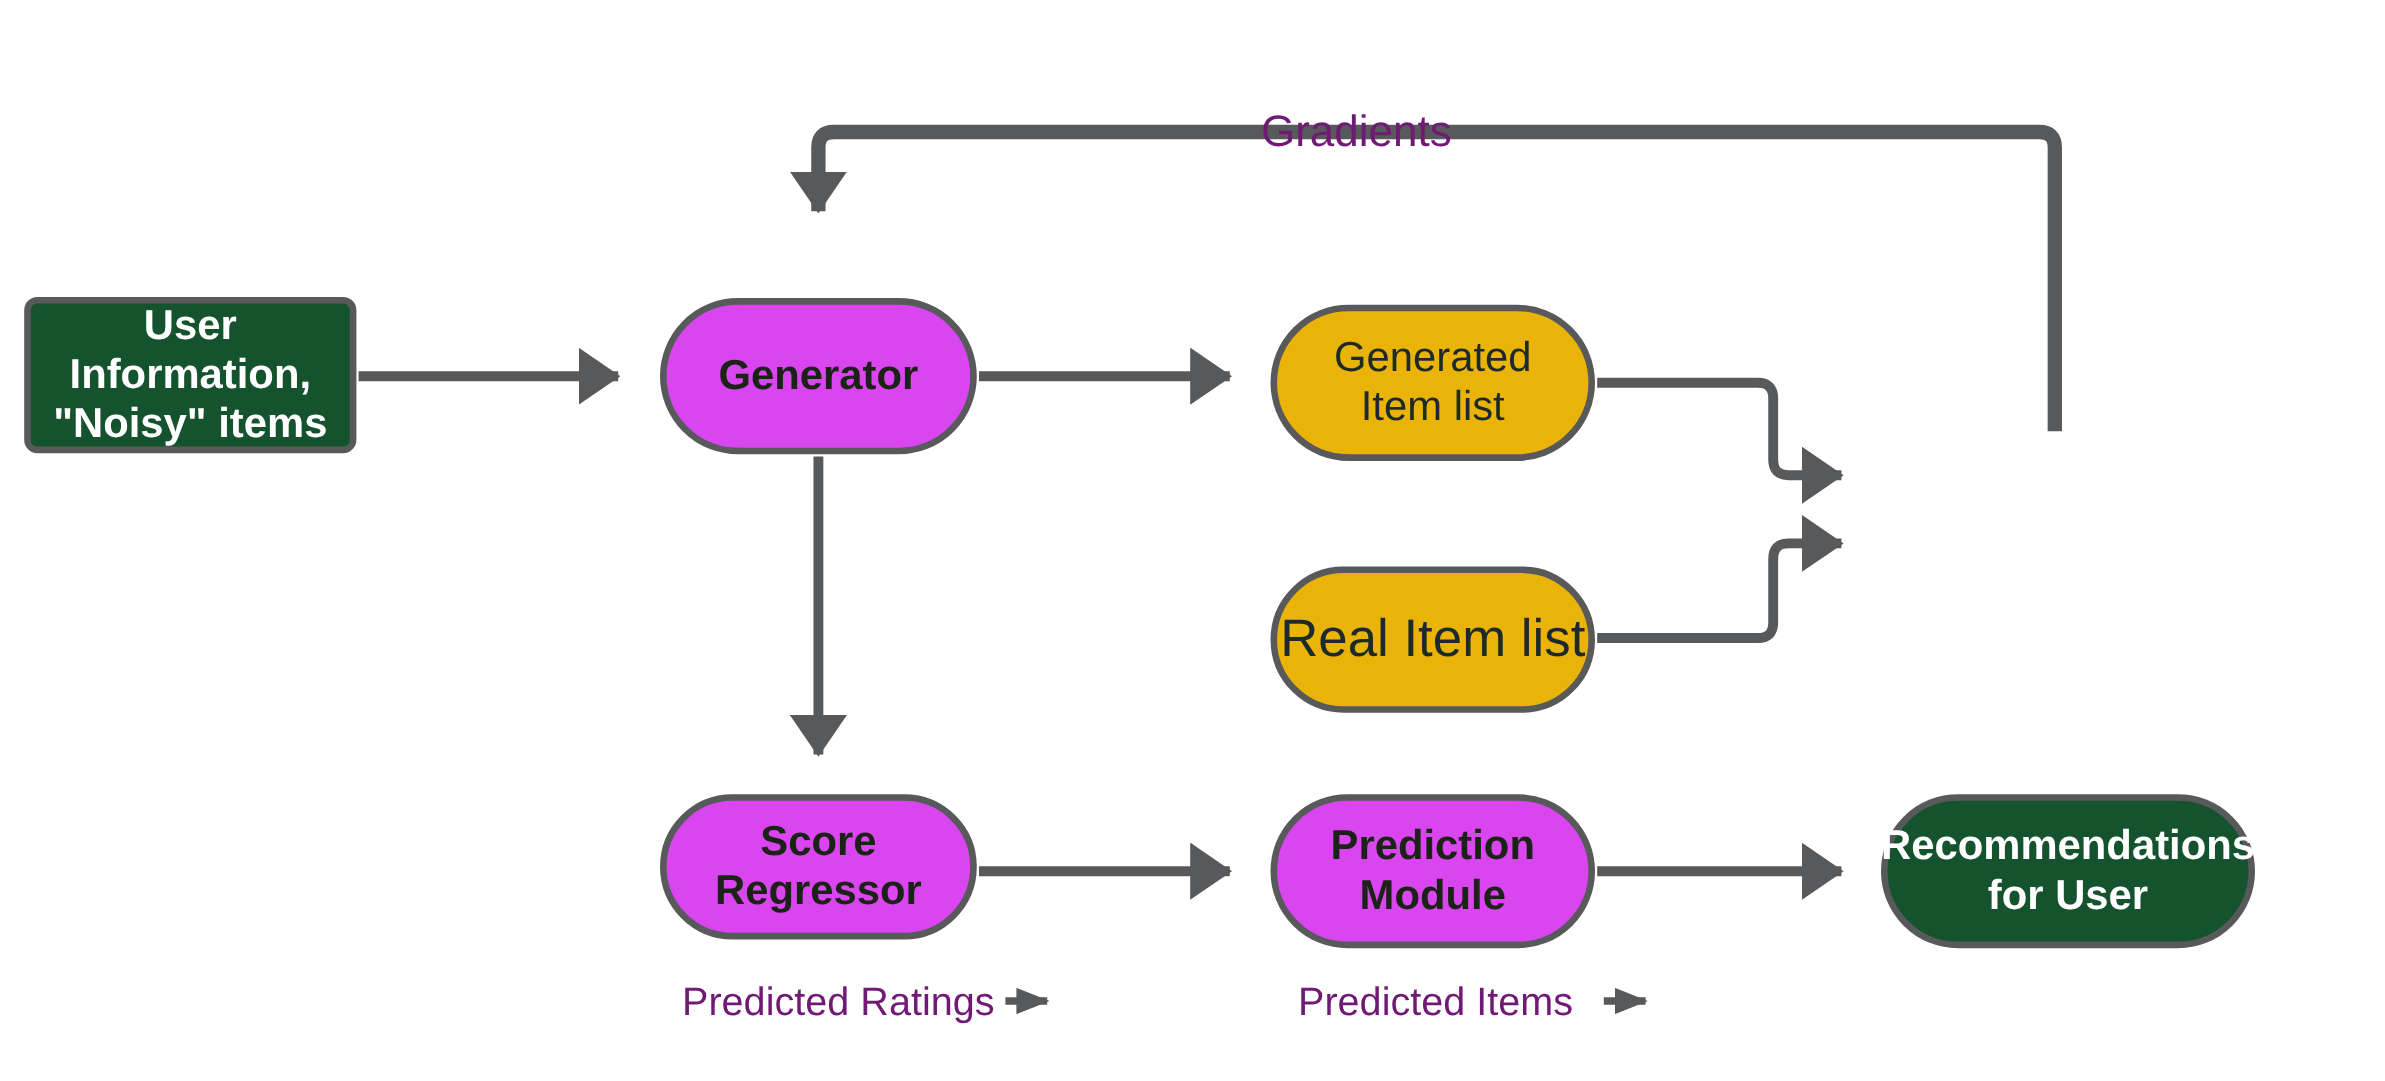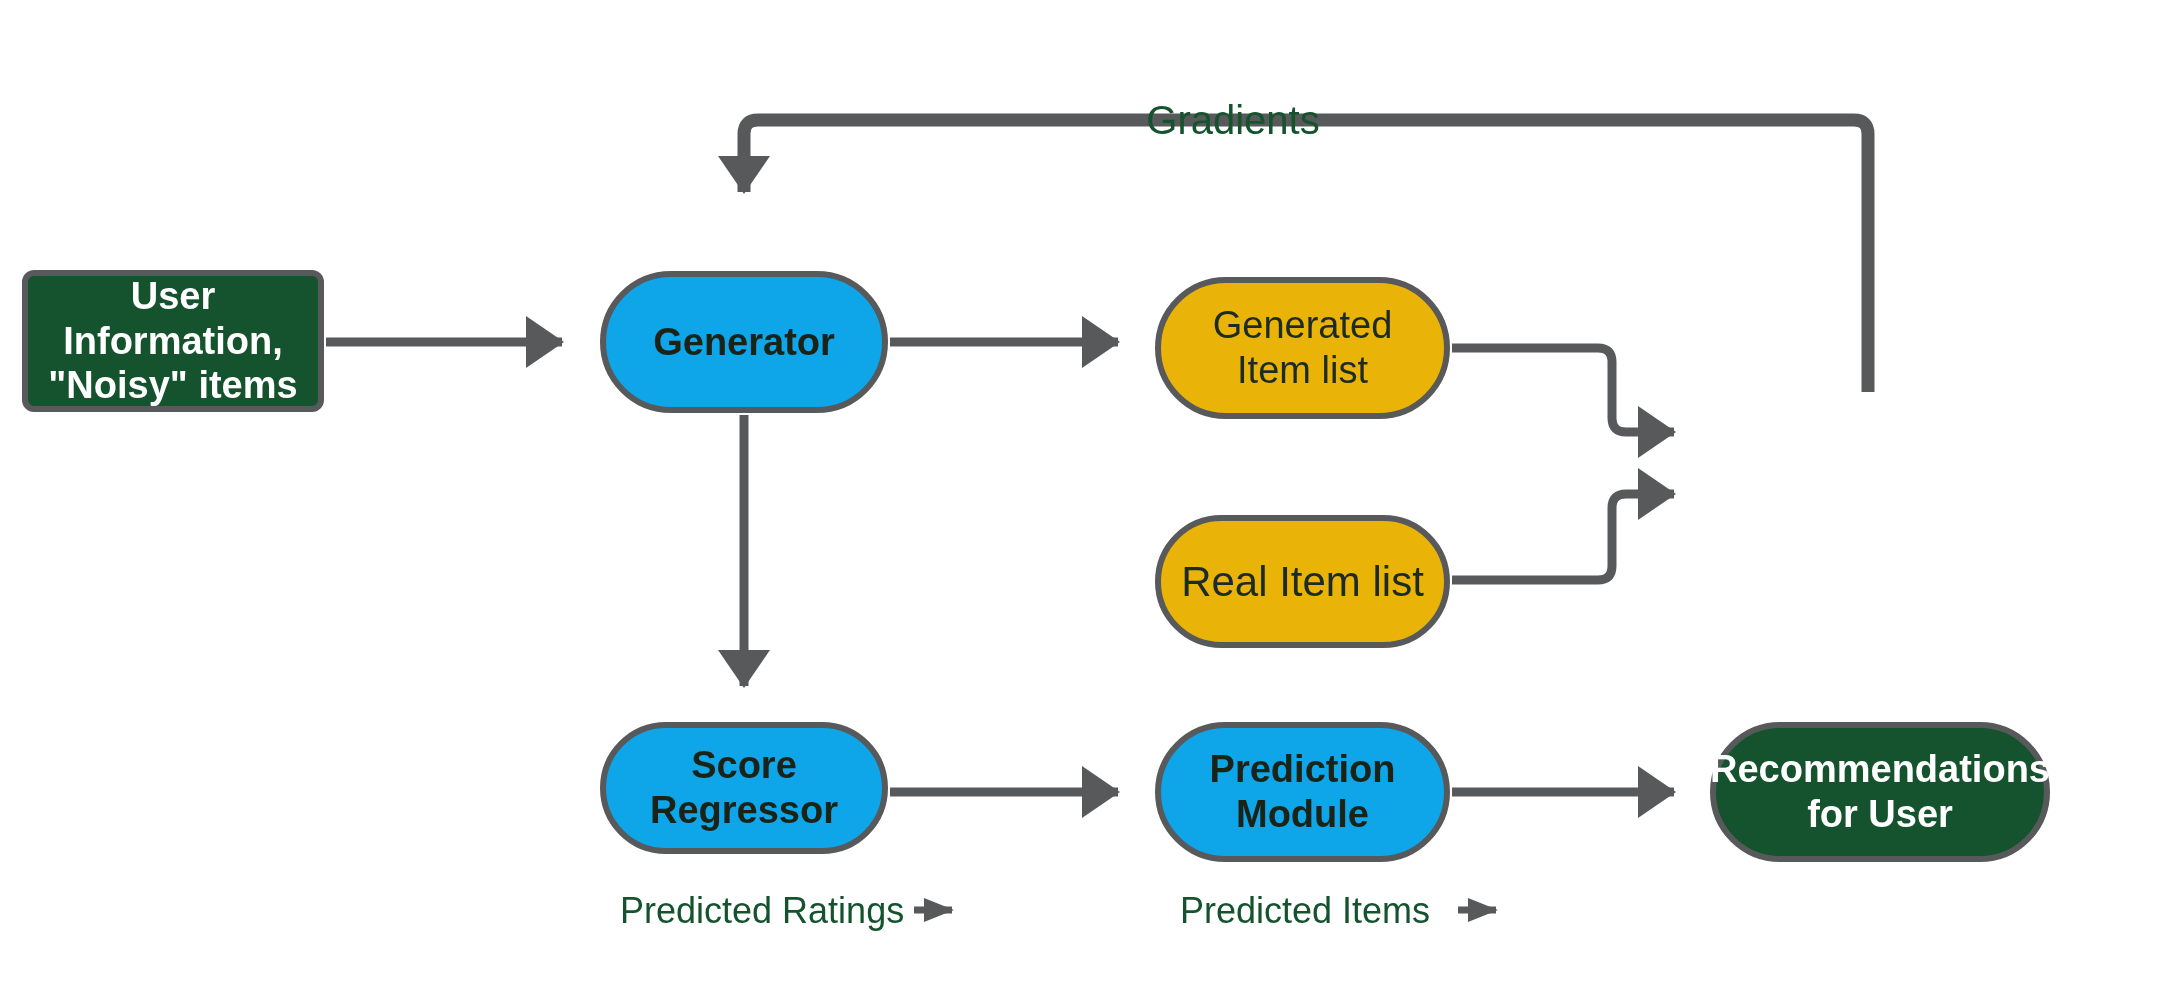--- a/index.html
+++ b/index.html
@@ -31,40 +31,40 @@
     display: flex;
     align-items: center;
     justify-content: center;
     text-align: center;
     border: 6px solid #58595b;
     line-height: 1.18;
     white-space: pre-line;
     z-index: 2;
   }
   .node.green {
-    background: #0ea5e9;
+    background: #d946ef;
     color: #1b2316;
     font-weight: bold;
   }
   .node.teal {
     background: #eab308;
     color: #1d2b28;
     font-weight: normal;
   }
   .node.red {
     background: #14532d;
     color: #ffffff;
     font-weight: bold;
   }
   .node.pill  { border-radius: 76px; }
   .node.rect  { border-radius: 12px; }
 
   .edge-label {
     position: absolute;
-    color: #14532d;
+    color: #701a75;
     font-weight: normal;
     white-space: nowrap;
     z-index: 3;
   }
 </style>
 </head>
 <body>
 
 <div id="canvas">
 
@@ -111,21 +111,21 @@
 
   <div class="node pill green" style="left:600px; top:271px; width:288px; height:142px; font-size:38px;">
     <span>Generator</span>
   </div>
 
   <div class="node pill teal" style="left:1155px; top:277px; width:295px; height:142px; font-size:38px;">
     <span>Generated
 Item list</span>
   </div>
 
-  <div class="node pill teal" style="left:1155px; top:515px; width:295px; height:133px; font-size:42px;">
+  <div class="node pill teal" style="left:1155px; top:515px; width:295px; height:133px; font-size:48px;">
     <span>Real Item list</span>
   </div>
 
 
   <div class="node pill green" style="left:600px; top:722px; width:288px; height:132px; font-size:38px;">
     <span>Score
 Regressor</span>
   </div>
 
   <div class="node pill green" style="left:1155px; top:722px; width:295px; height:140px; font-size:38px;">

